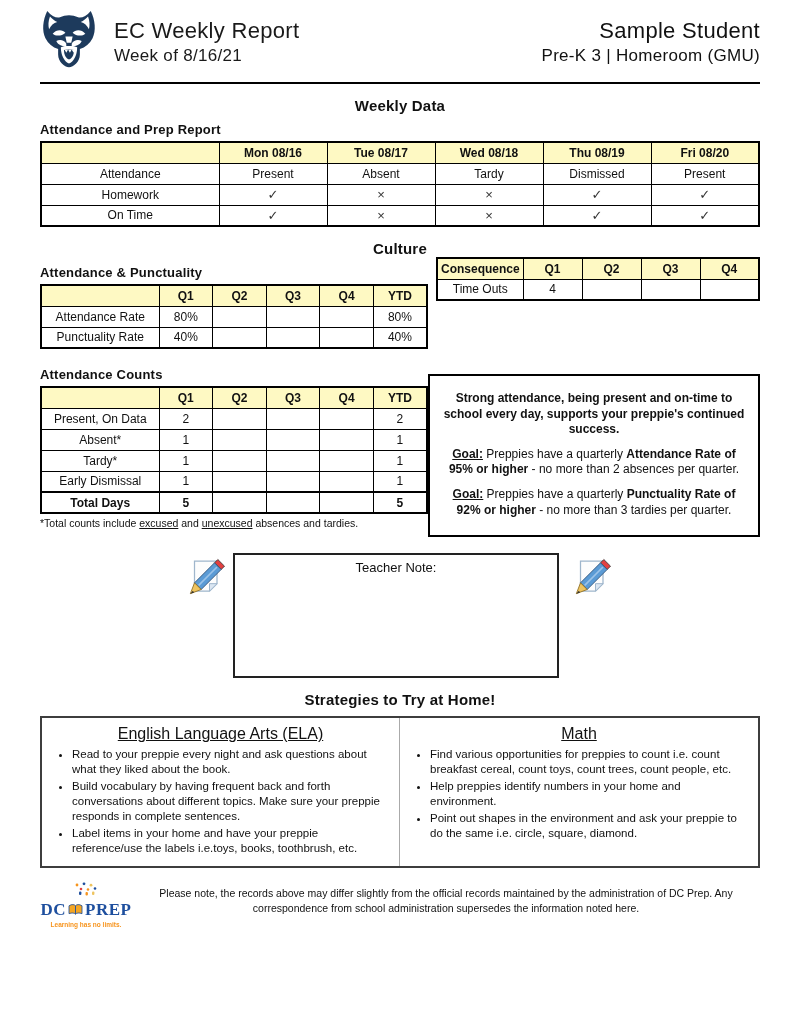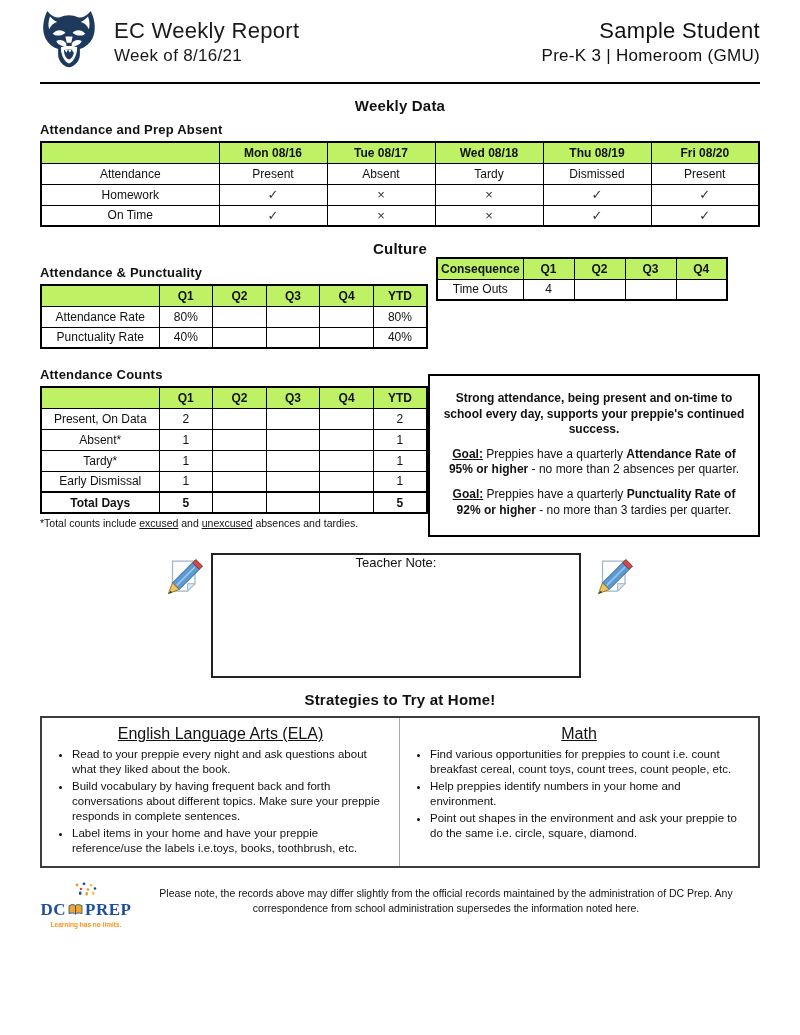--- a/index.html
+++ b/index.html
@@ -23,26 +23,26 @@
   
   .section-title { text-align:center; font-weight:bold; font-size:15px; margin-top:13px; letter-spacing:.2px; }
   .table-label { font-weight:bold; font-size:13px; margin:8px 0 4px 0; letter-spacing:.2px; }
 
   
   table { border-collapse:collapse; table-layout:fixed; }
   th, td {
     border:1px solid #000; text-align:center; vertical-align:middle;
     font-size:12px; height:21px; padding:1px 3px; overflow:hidden; white-space:nowrap;
   }
-  th { background:#bef264; font-weight:bold; }
+  th { background:#fef9c3; font-weight:bold; }
   table { border:2px solid #000; }
   .mark { font-size:13px; color:#333; }
   .prep-table { width:720px; }
   .small-table-left { width:388px; }
-  .behavior-table { width:292px;padding-left:20px; }
+  .behavior-table { width:324px;padding-left:20px; }
   .row-bold td { font-weight:bold; border-top:2px solid #000; }
 
   .culture-row { display:flex; justify-content:space-between; align-items:flex-start; }
   .culture-col-left { width:308px; }
   .culture-col-right { width:324px; }
 
   .counts-row { display:flex; justify-content:space-between; align-items:flex-start; margin-top:10px; }
   .counts-col { width:388px; }
   .goal-col { width:392px; }
   .footnote { font-size:10.5px; margin-top:3px; color:#111; }
@@ -55,22 +55,22 @@
   .goal-box p { margin:9px 2px; }
   .goal-label { font-weight:bold; text-decoration:underline;margin-top:48px; }
   .b { font-weight:bold; }
 
   
   .teacher-row { display:flex; justify-content:center; align-items:flex-start; margin-top:16px; }
   .pencil-wrap { margin-top:4px; cursor:pointer; }
   .pencil-left { margin-right:6px; }
   .pencil-right { margin-left:14px; }
   .teacher-note-box {
-    width:370px; height:125px; border:2px solid #222;
-    text-align:center; font-size:13px; 
+    width:326px; height:125px; border:2px solid #222;
+    text-align:center; font-size:13px; padding-top:5px;
   }
 
   
   .strategies-box {
     border:2px solid #3d3d3d; margin-top:8px; display:flex; min-height:126px;
   }
   .strat-col { width:50%; padding:7px 12px 8px 12px; }
   .strat-col-left { border-right:1px solid #aaa; }
   .strat-heading { text-align:center; text-decoration:underline; font-size:16px; margin-bottom:4px; }
   .strat-list { list-style:disc; padding-left:18px; font-size:11.5px; line-height:1.3; }
@@ -113,21 +113,21 @@
       <div class="report-week">Week of 8/16/21</div>
     </div>
     <div class="header-right">
       <div class="student-name">Sample Student</div>
       <div class="student-class">Pre-K 3 | Homeroom (GMU)</div>
     </div>
   </div>
   <div class="header-rule"></div>
 
   <div class="section-title">Weekly Data</div>
-  <div class="table-label">Attendance and Prep Absent</div>
+  <div class="table-label">Attendance and Prep Report</div>
   <table class="prep-table">
     <colgroup>
         <col style="width:178px">
         <col>
         <col>
         <col>
         <col>
         <col>
       </colgroup>
     <tbody>

